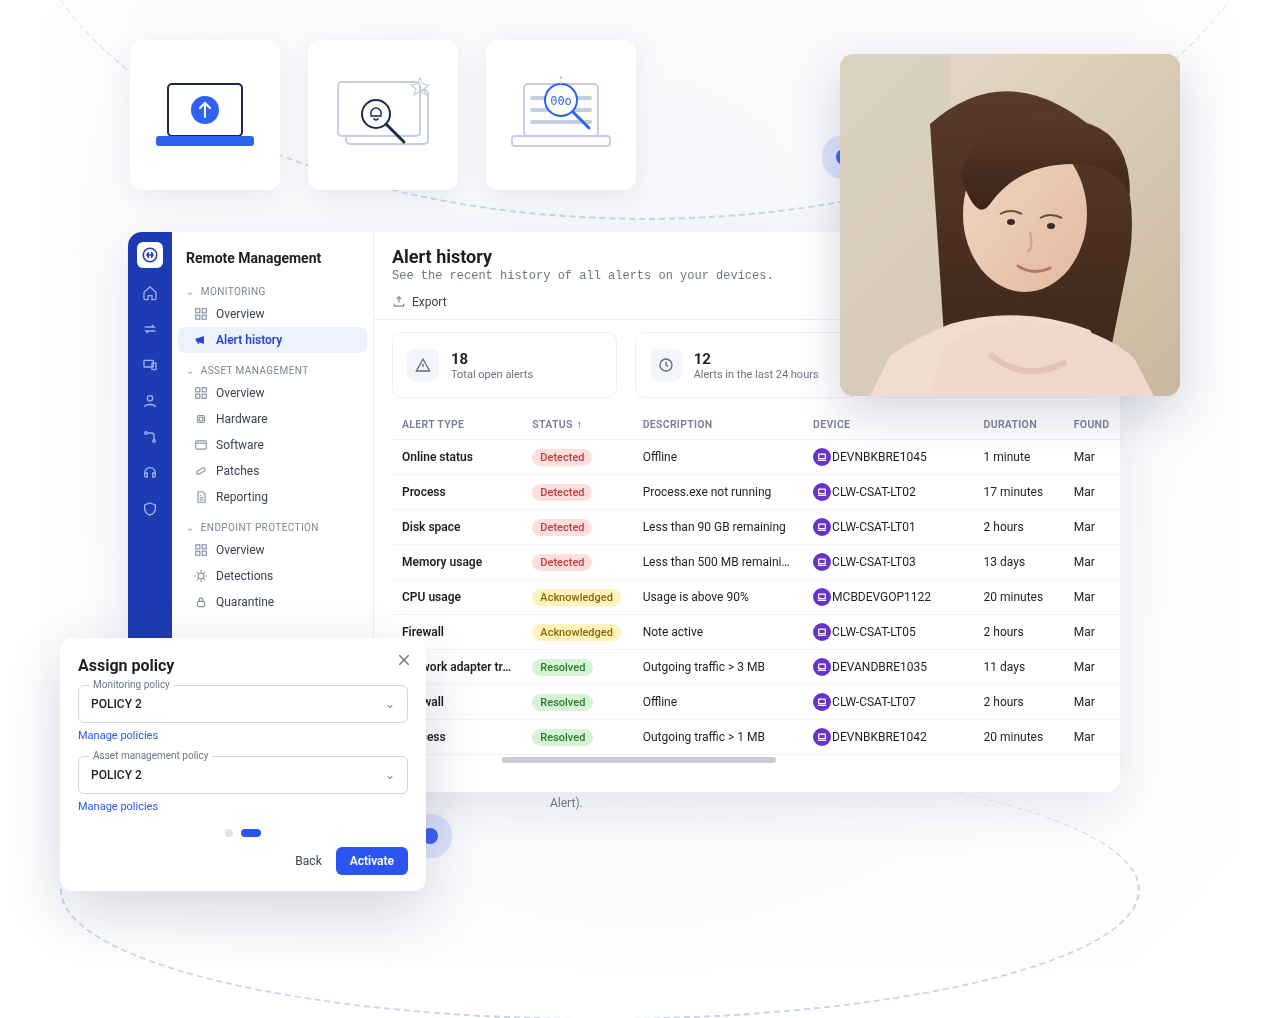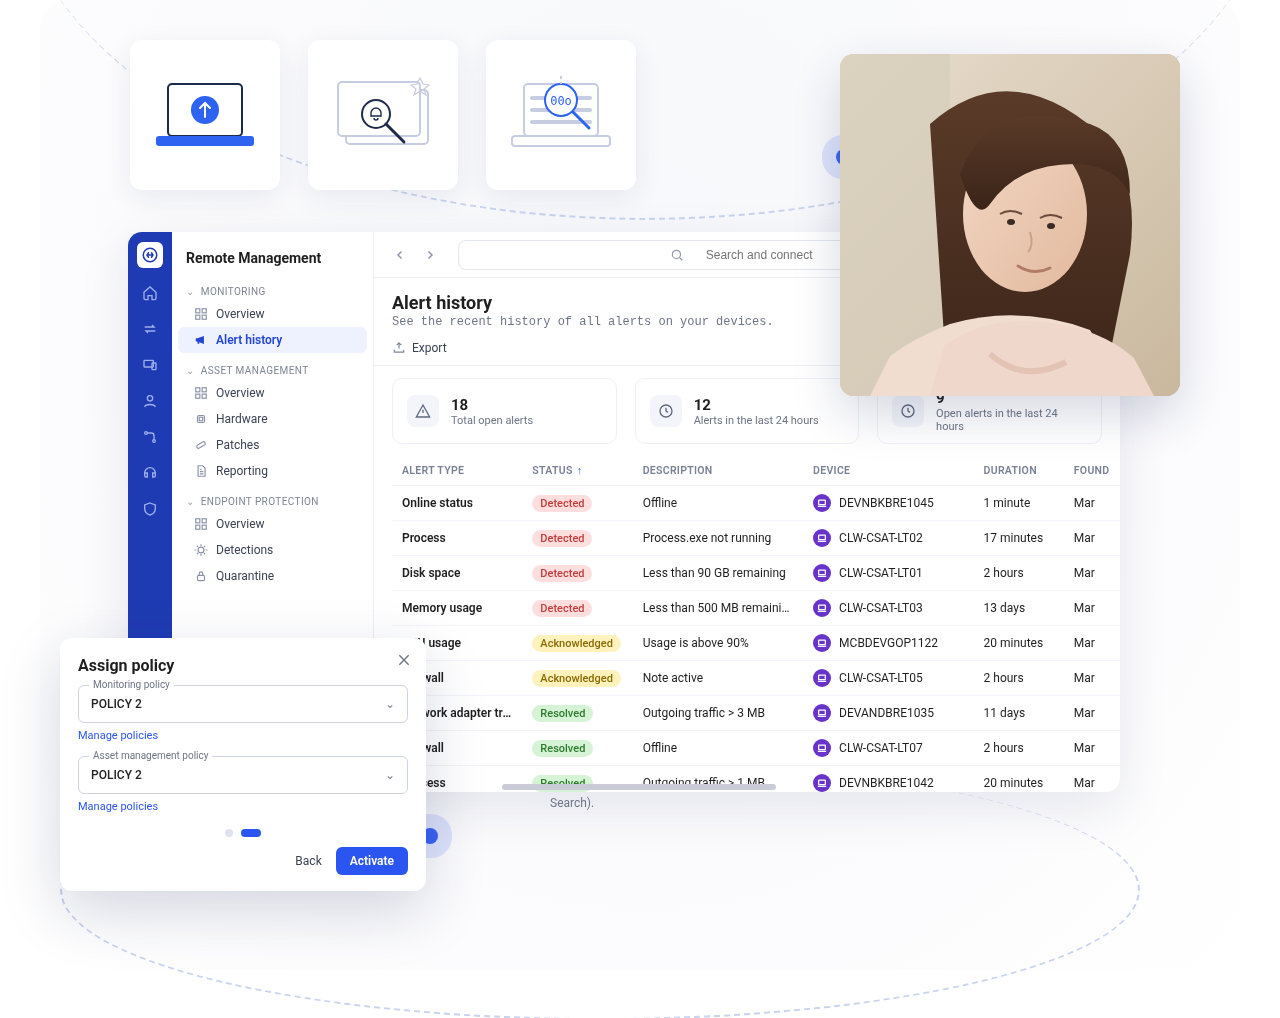--- a/index.html
+++ b/index.html
@@ -157,21 +157,21 @@
   table{ border-collapse:collapse; width:100%; font-size:12px; table-layout:fixed; }
   th,td{ text-align:left; padding:8px 10px; white-space:nowrap; overflow:hidden; text-overflow:ellipsis; }
   th{ color:#7a8196; font-weight:600; font-size:10.5px; letter-spacing:0.3px; border-bottom:1px solid #eef0f6; }
   td{ border-bottom:1px solid #f3f4f9; }
   .col-type{ font-weight:600; }
   .sort-arrow{ color:#2b55f0; margin-left:4px; }
   .badge{ display:inline-block; padding:2px 8px; border-radius:10px; font-size:11px; font-weight:500; }
   .b-det{ background:#ffdede; color:#c23c3c; }
   .b-ack{ background:#fff2bd; color:#8a6a00; }
   .b-res{ background:#d6f3d6; color:#2d7a2d; }
-  .device{ display:flex; align-items:center; gap:8px; }
+  .device{ display:flex; align-items:center; gap:1px; }
   .device .dic{ width:18px;height:18px;border-radius:50%;background:#6833c9;display:flex;align-items:center;justify-content:center; }
   .device .dic svg{ width:10px;height:10px;color:#fff; }
   .scrollbar-fake{
     position:sticky; bottom:0; height:10px; margin-left:110px; margin-right:70px;
     display:flex; align-items:center;
   }
   .scrollbar-fake::before{ content:""; display:block; width:50%; height:6px; background:#c9ccd6; border-radius:3px; }
 
   .below-note{
     position:absolute; left:550px; top:796px; font-size:12px; color:#6d7485; z-index:5;
@@ -381,20 +381,27 @@
       </div>
       <div class="side-item">
         <span class="side-icon"><svg viewBox="0 0 24 24" fill="none" stroke="currentColor" stroke-width="2">
               <rect x="6" y="6" width="12" height="12" rx="2"></rect>
               <rect x="9" y="9" width="6" height="6"></rect>
             </svg></span>
         <span>Hardware</span>
       </div>
       <div class="side-item">
         <span class="side-icon"><svg viewBox="0 0 24 24" fill="none" stroke="currentColor" stroke-width="2">
+              <rect x="3" y="5" width="18" height="14" rx="2"></rect>
+              <path d="M3 9h18"></path>
+            </svg></span>
+        <span>Software</span>
+      </div>
+      <div class="side-item">
+        <span class="side-icon"><svg viewBox="0 0 24 24" fill="none" stroke="currentColor" stroke-width="2">
               <rect x="4" y="9" width="16" height="6" rx="3" transform="rotate(-30 12 12)"></rect>
             </svg></span>
         <span>Patches</span>
       </div>
       <div class="side-item">
         <span class="side-icon"><svg viewBox="0 0 24 24" fill="none" stroke="currentColor" stroke-width="2">
               <path d="M7 3h8l4 4v14H7z"></path>
               <path d="M10 13h6M10 17h6M10 9h3"></path>
             </svg></span>
         <span>Reporting</span>
@@ -426,42 +433,20 @@
         <span class="side-icon"><svg viewBox="0 0 24 24" fill="none" stroke="currentColor" stroke-width="2">
               <rect x="6" y="11" width="12" height="9" rx="2"></rect>
               <path d="M9 11V8a3 3 0 0 1 6 0v3"></path>
             </svg></span>
         <span>Quarantine</span>
       </div>
     </div>
   </div>
 
   <div class="app-main">
-    <div class="app-topbar">
-      <div class="nav-arrows">
-        <div class="nav-btn">
-            <svg width="12" height="12" viewBox="0 0 24 24" fill="none" stroke="currentColor" stroke-width="3">
-              <path d="M15 5l-7 7 7 7"></path>
-            </svg>
-          </div>
-        <div class="nav-btn">
-            <svg width="12" height="12" viewBox="0 0 24 24" fill="none" stroke="currentColor" stroke-width="3">
-              <path d="M9 5l7 7-7 7"></path>
-            </svg>
-          </div>
-      </div>
-      <div class="search-wrap">
-        <span class="search-icon-pos"><svg width="14" height="14" viewBox="0 0 24 24" fill="none" stroke="currentColor" stroke-width="2">
-              <circle cx="11" cy="11" r="7"></circle>
-              <path d="M21 21l-5-5"></path>
-            </svg></span>
-        <input class="search" placeholder="Search and connect" style="">
-      </div>
-      <div class="kbd">Ctrl + K</div>
-    </div>
 
     <div class="page-header">
       <div class="page-h1">Alert history</div>
       <div class="page-sub">See the recent history of all alerts on your devices.</div>
     </div>
 
     <div class="toolbar">
       <div class="toolbtn">
         <span class="ic"><svg viewBox="0 0 24 24" width="14" height="14" fill="none" stroke="currentColor" stroke-width="2">
               <path d="M12 3v10M8 7l4-4 4 4M4 15v4h16v-4"></path>
@@ -692,21 +677,21 @@
               <td>20 minutes</td>
               <td>Mar</td>
             </tr>
           </tbody>
       </table>
       <div class="scrollbar-fake"></div>
     </div>
   </div>
 </div>
 
-<div class="below-note">Search).</div>
+<div class="below-note">Alert).</div>
 
 <div class="modal">
   <span class="modal-close">
     <svg width="16" height="16" viewBox="0 0 24 24" fill="none" stroke="currentColor" stroke-width="2">
         <path d="M5 5l14 14M19 5L5 19"></path>
       </svg>
   </span>
   <div class="modal-h">Assign policy</div>
 
   <div class="field">

